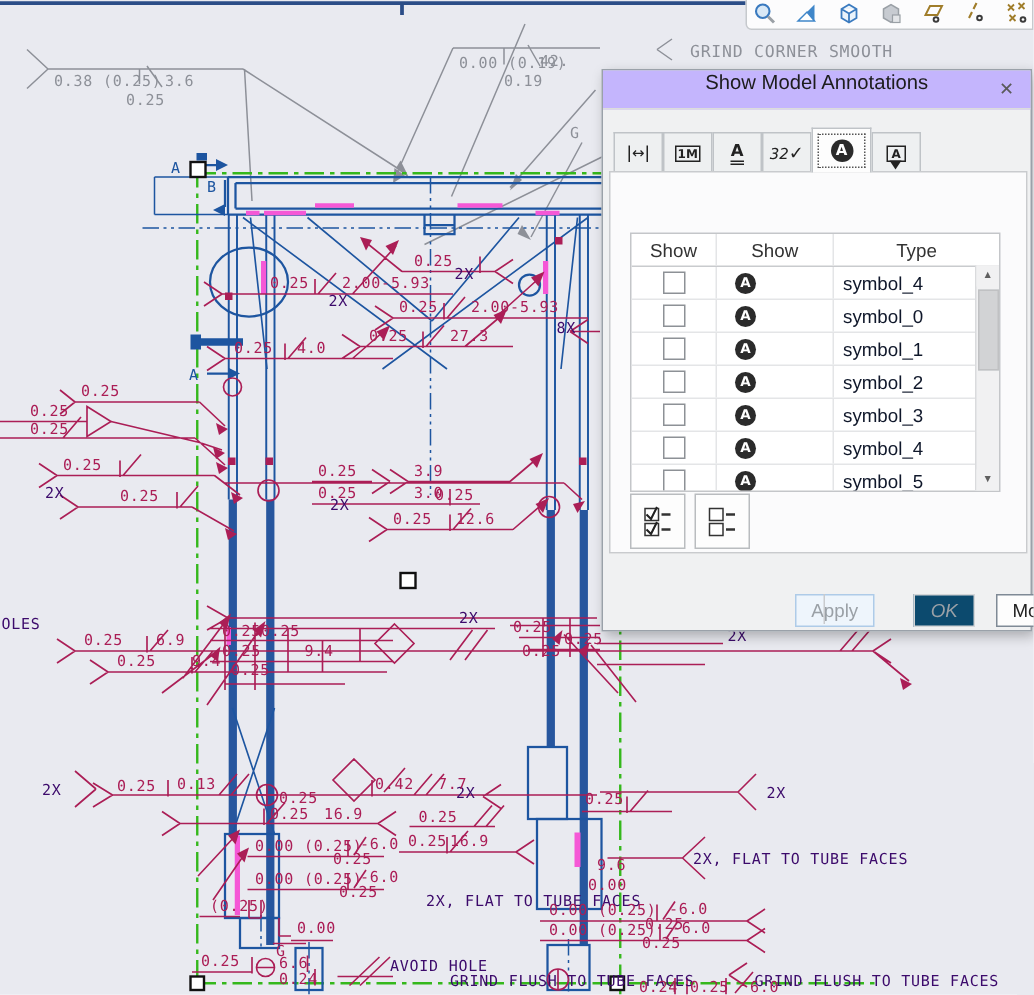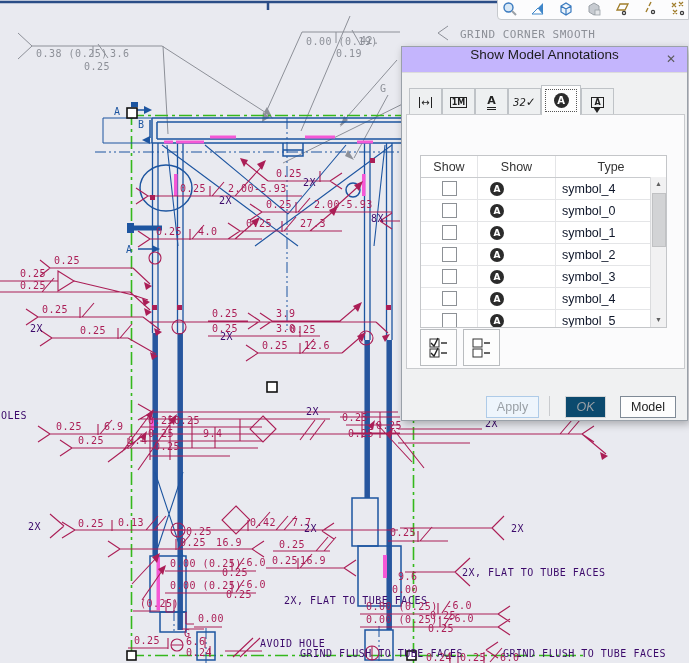--- a/index.html
+++ b/index.html
@@ -54,21 +54,21 @@
   #scroll{position:absolute;right:0;top:21px;bottom:0;width:15px;background:#f1f1f2;border-left:1px solid #dadbdd;}
   #scroll .arr{position:absolute;left:0;width:15px;height:14px;font-size:7px;color:#606060;
        text-align:center;line-height:14px;background:#f1f1f2;}
   #scroll .arr.up{top:0;}
   #scroll .arr.dn{bottom:0;}
   #thumb{position:absolute;left:1px;top:16px;width:12px;height:52px;background:#d2d3d5;border:1px solid #c0c1c3;}
   .toolbtn{position:absolute;width:35px;height:35px;border:1px solid #b9bcbf;background:#fdfdfd;
        display:flex;align-items:center;justify-content:center;}
   #btnrow{position:absolute;left:0;right:0;top:347px;height:25px;display:flex;align-items:center;}
   .dbtn{height:22px;font-size:12.5px;display:flex;align-items:center;justify-content:center;
-       box-sizing:border-box;}
+       box-sizing:border-box;margin-left:44px;}
   #btn-apply{position:absolute;left:84px;width:53px;border:1px solid #aecbe8;background:#eef5fc;color:#9aa0a6;}
   #btn-sep{position:absolute;left:147px;top:2px;height:20px;width:1px;background:#c9cbce;}
   #btn-ok{position:absolute;left:163px;width:41px;border:1px solid #d4d6d8;background:#0c4a6e;color:#9aa0a6;font-style:italic;}
   #btn-cancel{position:absolute;left:218px;width:56px;border:1px solid #7f8a96;background:#fdfdfd;color:#222;}
 </style>
 </head>
 <body>
 
 <div id="screen">
 

